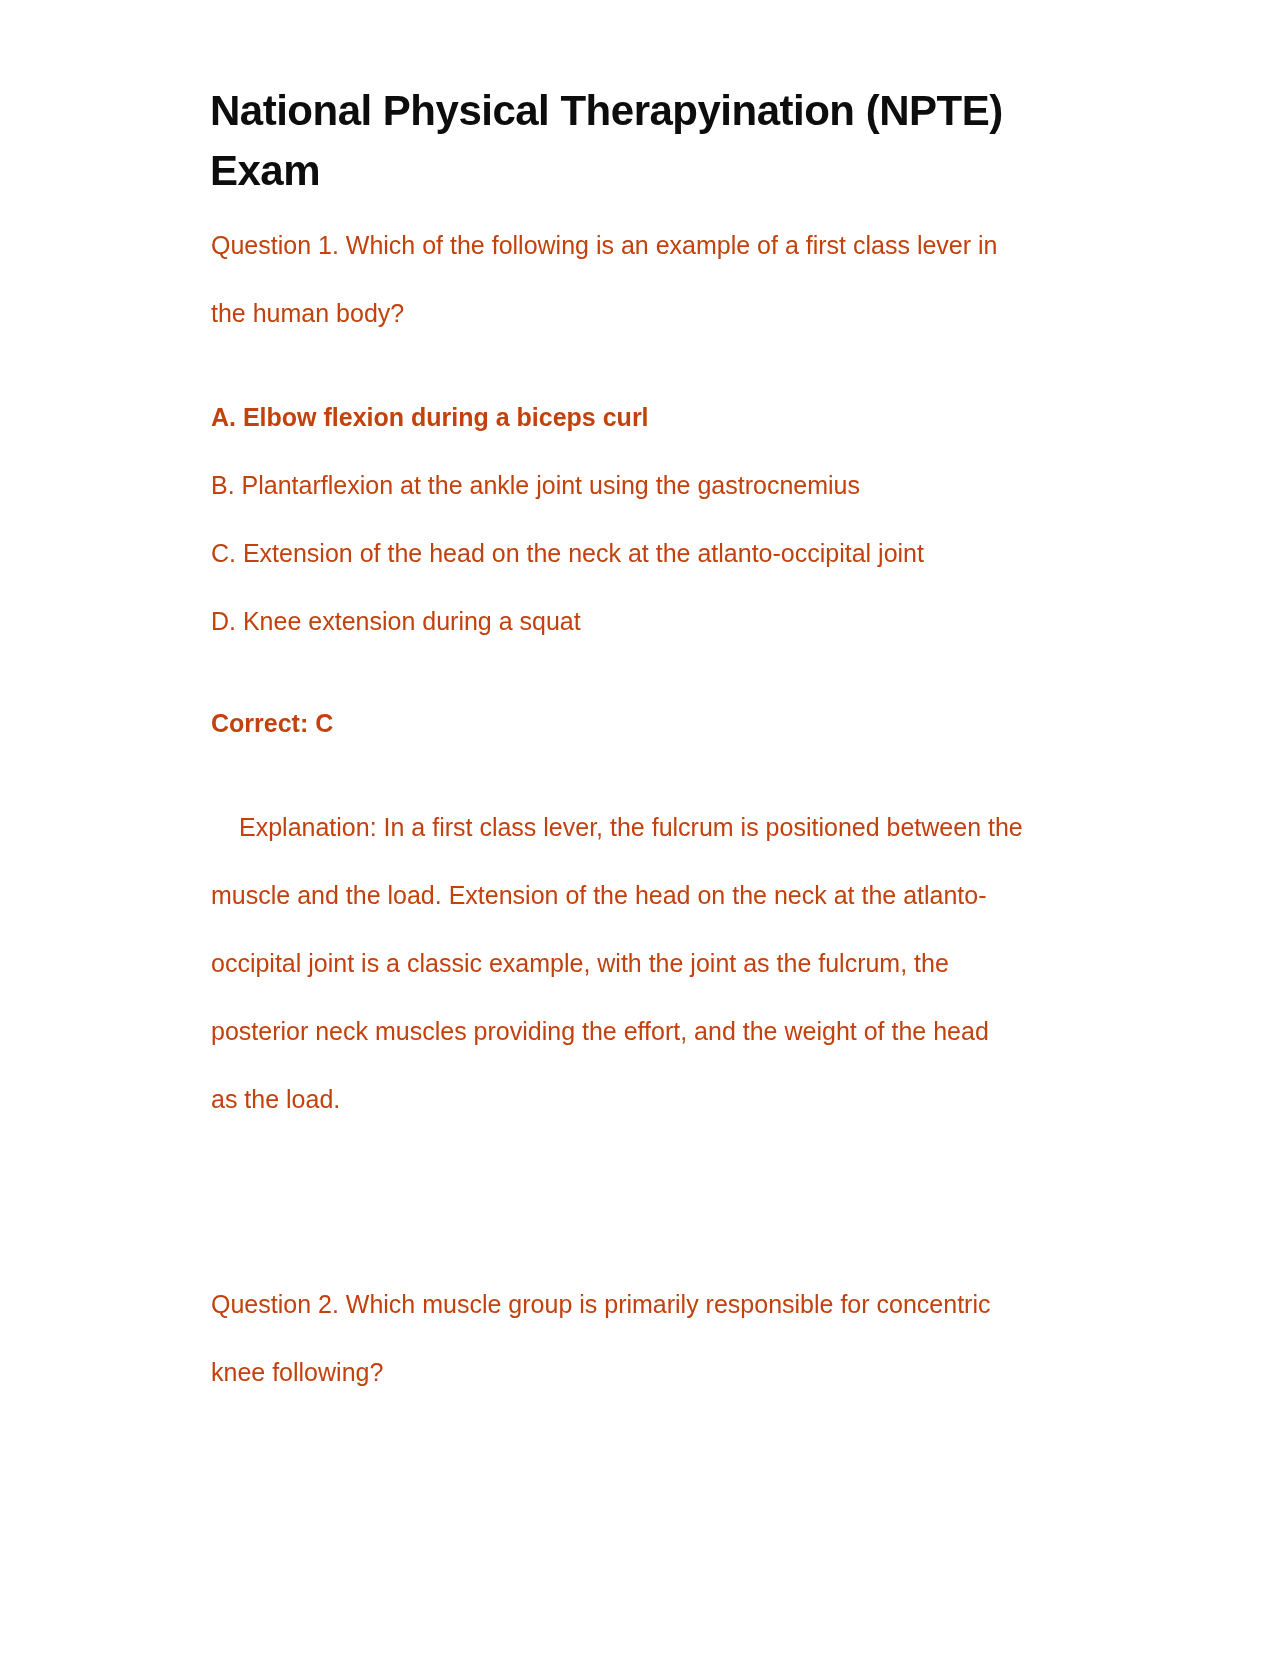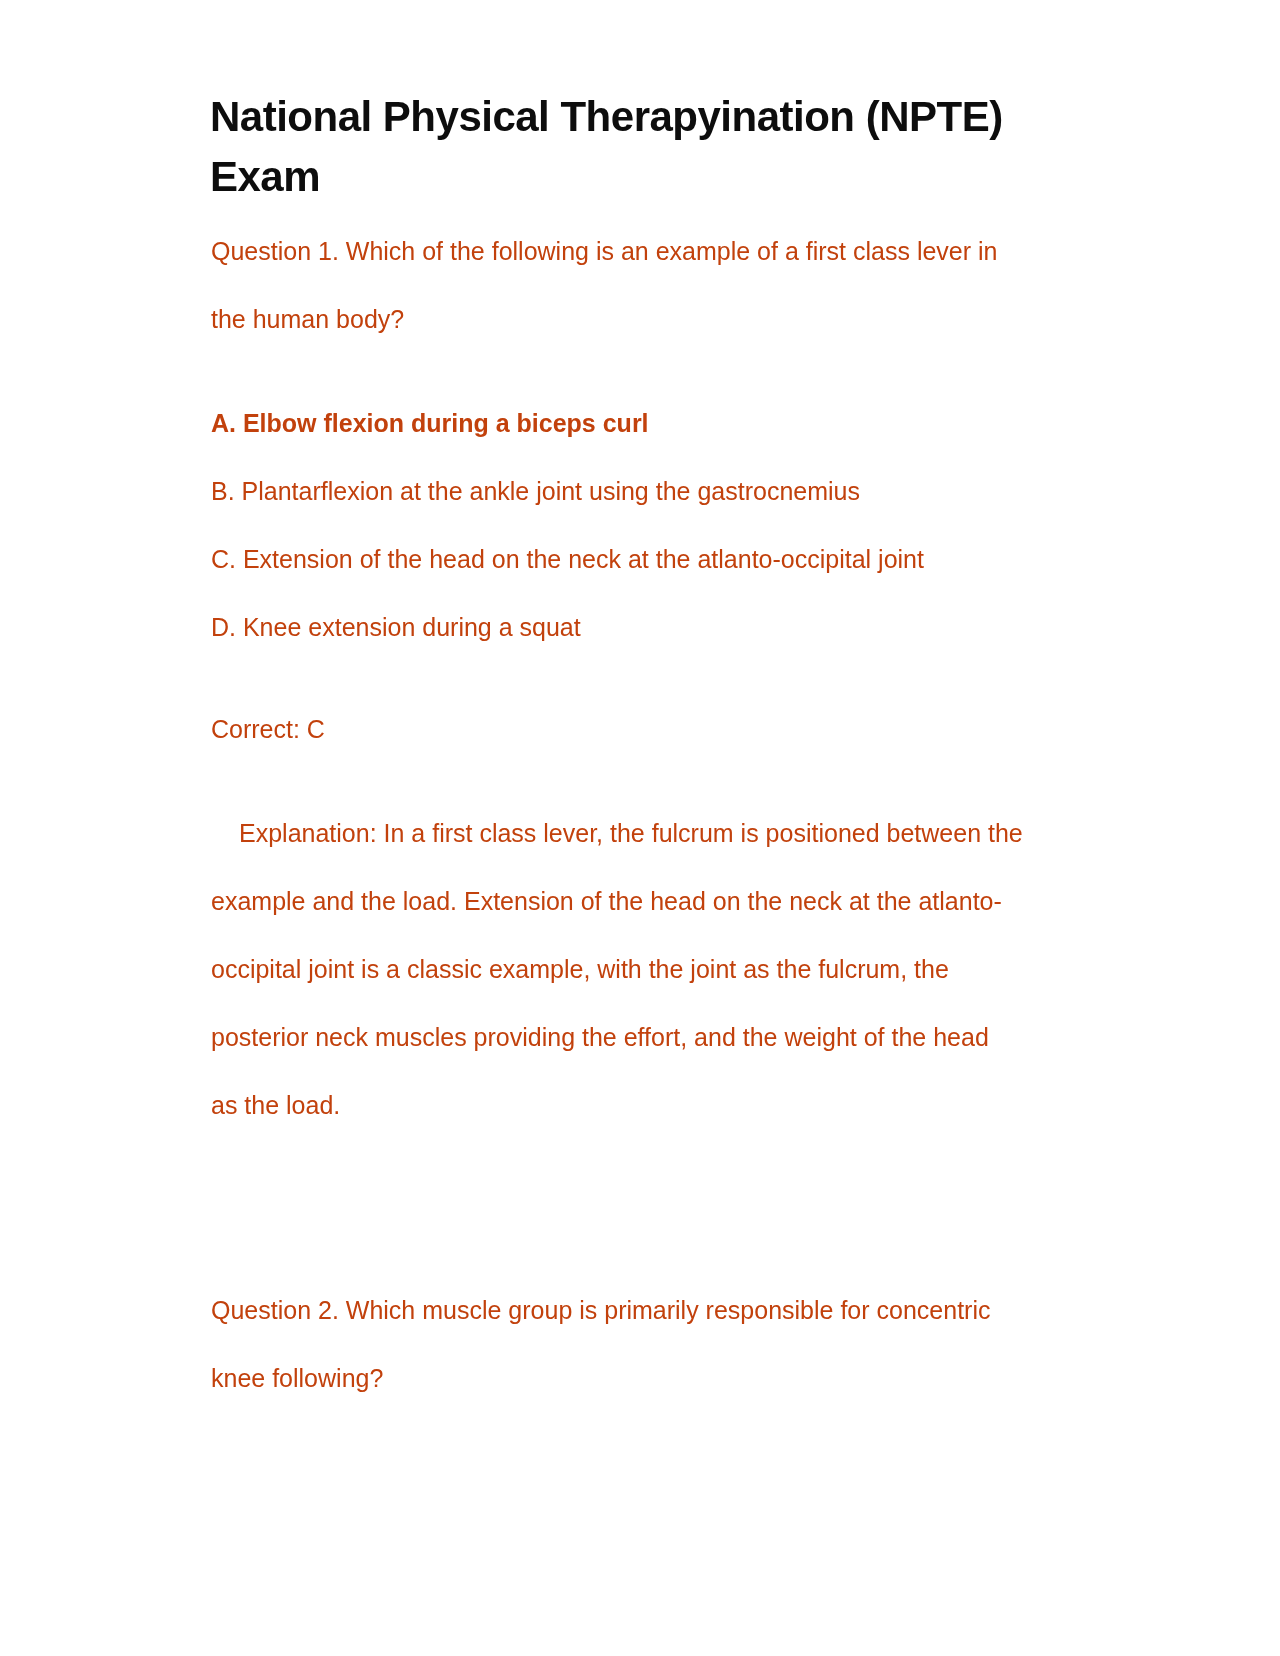--- a/index.html
+++ b/index.html
@@ -11,21 +11,21 @@
       width: 1280px;
       height: 1656px;
       position: relative;
       overflow: hidden;
       font-family: "Liberation Sans", "DejaVu Sans", sans-serif;
       color: #111111;
     }
     .page {
       position: absolute;
       left: 0;
-      top: 10px;
+      top: 4px;
       width: 1280px;
       height: 1248px;
       background: #ffffff;
     }
     .title {
       position: absolute;
       left: 210px;
       font-weight: bold;
       font-size: 42px;
       letter-spacing: -0.5px;
@@ -54,24 +54,24 @@
 
   <section>
     <p class="line" style="top:229px;">Question 1. Which of the following is an example of a first class lever in</p>
     <p class="line" style="top:297px;">the human body?</p>
 
     <p class="line" style="top:401px;font-weight:bold;">A. Elbow flexion during a biceps curl</p>
     <p class="line" style="top:469px;">B. Plantarflexion at the ankle joint using the gastrocnemius</p>
     <p class="line" style="top:537px;">C. Extension of the head on the neck at the atlanto-occipital joint</p>
     <p class="line" style="top:605px;">D. Knee extension during a squat</p>
 
-    <p class="line" style="top:707px;">Correct: C</p>
+    <p class="line" style="top:707px;font-weight:bold;">Correct: C</p>
 
     <p class="line" style="top:811px;margin-left:28px;">Explanation: In a first class lever, the fulcrum is positioned between the</p>
-    <p class="line" style="top:879px;">example and the load. Extension of the head on the neck at the atlanto-</p>
+    <p class="line" style="top:879px;">muscle and the load. Extension of the head on the neck at the atlanto-</p>
     <p class="line" style="top:947px;">occipital joint is a classic example, with the joint as the fulcrum, the</p>
     <p class="line" style="top:1015px;">posterior neck muscles providing the effort, and the weight of the head</p>
     <p class="line" style="top:1083px;">as the load.</p>
   </section>
 
   <section>
     <p class="line" style="top:1288px;">Question 2. Which muscle group is primarily responsible for concentric</p>
     <p class="line" style="top:1356px;">knee following?</p>
   </section>
 

